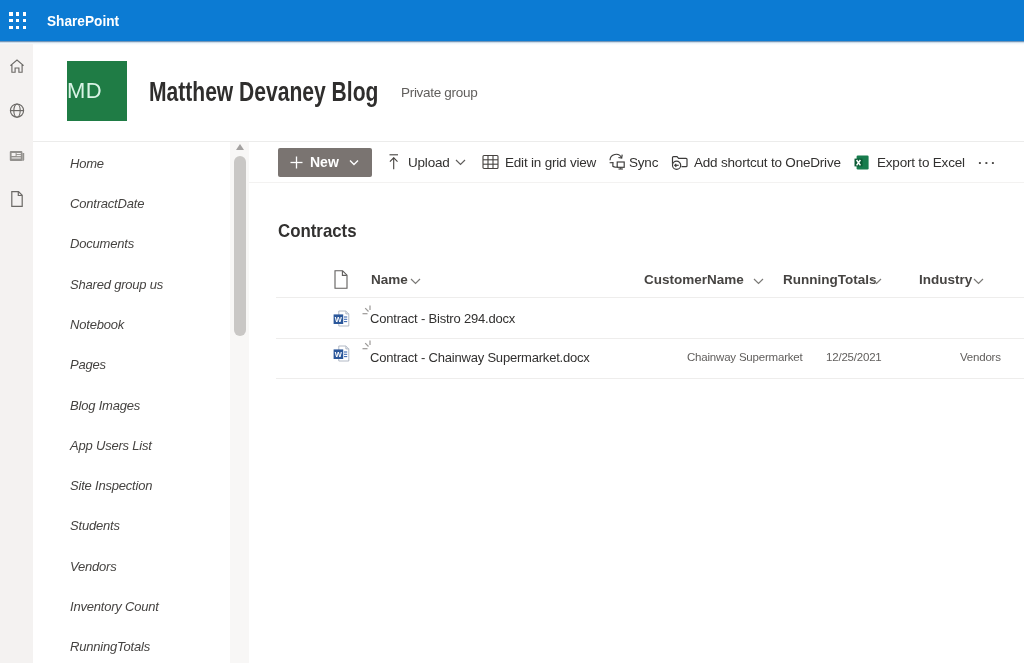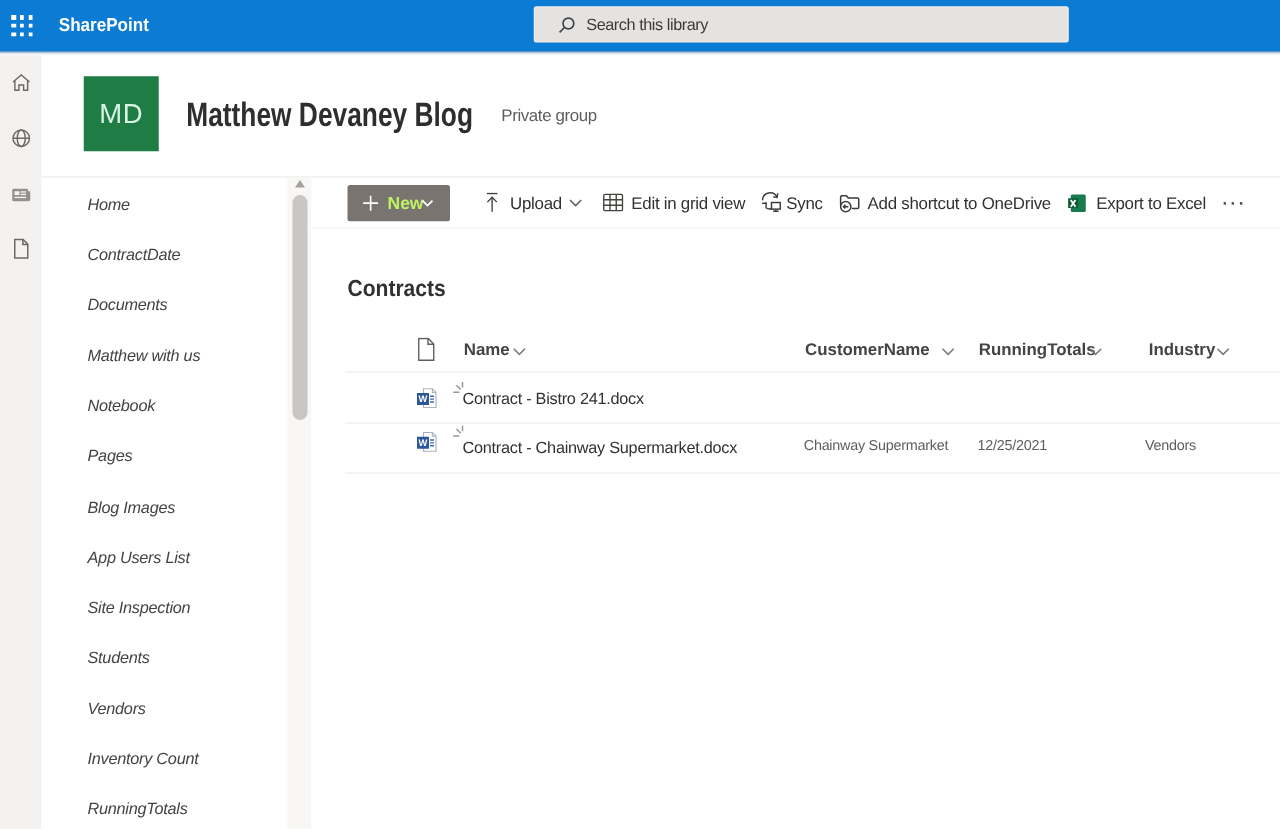--- a/index.html
+++ b/index.html
@@ -20,74 +20,67 @@
   #searchbox svg { position:absolute; left:18px; top:7px; }
   #searchbox span { position:absolute; left:41px; top:0; line-height:27px; font-size:13px; letter-spacing:-0.35px; color:#3b3a39; }
 
   
   #rail { position:absolute; left:0; top:44px; width:33px; height:619px; background:#f4f2f1; }
   .railic { position:absolute; left:8px; }
 
   
   #hdrline { position:absolute; left:33px; top:141px; width:991px; height:1px; background:#ececeb; }
   #mdlogo { position:absolute; left:67px; top:61px; width:60px; height:60px; background:#1f7c45;
-    color:#d9f3e5; font-size:22px; text-align:center; line-height:60px; letter-spacing:.5px; }
+    color:#d9f3e5; font-size:22px; line-height:60px; letter-spacing:.5px; }
   #sitetitle { position:absolute; left:149px; top:77px; font-size:27px; font-weight:700; color:#2f2e2d;
     transform:scaleX(0.78); transform-origin:0 0; }
   #privgrp { position:absolute; left:401px; top:85px; font-size:13.5px; letter-spacing:-0.3px; color:#605e5c; }
 
   
   .nav { position:absolute; left:70px; font-size:13px; letter-spacing:-0.2px; color:#454341;font-style:italic; }
 
   
   #sbtrack { position:absolute; left:230px; top:142px; width:19px; height:521px; background:#f8f7f6; }
   #sbarrow { position:absolute; left:236px; top:144px; width:0; height:0;
     border-left:4px solid transparent; border-right:4px solid transparent; border-bottom:6px solid #a3a1a0; }
   #sbthumb { position:absolute; left:233.5px; top:156px; width:12.5px; height:180px; background:#c9c7c5; border-radius:6px; }
 
   
-  #newbtn { position:absolute; left:278px; top:148px; width:82px; height:29px; background:#7a7471;
-    border-radius:2px; color:#bef264; }
+  #newbtn { position:absolute; left:278px; top:148px; width:94px; height:29px; background:#7a7471;
+    border-radius:2px; color:#ffffff; }
   #newbtn .lbl { position:absolute; left:32px; top:0; line-height:28px; font-size:14px; font-weight:700; }
   .cmdtxt { position:absolute; top:149px; height:28px; line-height:28px; font-size:13.5px; letter-spacing:-0.2px; color:#323130; }
   .cmdic { position:absolute; }
 
   
   #ctitle { position:absolute; left:278px; top:220px; font-size:18.5px; font-weight:700; color:#323130;
     transform:scaleX(0.91); transform-origin:0 0; }
   .hline { position:absolute; left:276px; width:748px; height:1px; background:#eeedec; }
   .colhdr { position:absolute; top:272px; font-size:13.5px; font-weight:700; color:#464442; }
   .chev { position:absolute; }
   .cell { position:absolute; font-size:13px; letter-spacing:-0.2px; color:#323130; }
-  .meta { position:absolute; font-size:11.5px; letter-spacing:-0.2px; color:#605e5c; }
+  .meta { position:absolute; font-size:11.5px; letter-spacing:-0.2px; color:#605e5c;margin-left:44px; }
 </style>
 </head>
 <body>
 
 <div id="topshadow"></div>
 <div id="topbar">
   <div id="waffle">
     <i style="left:0;top:0"></i>
       <i style="left:6.9px;top:0"></i>
       <i style="left:13.8px;top:0"></i>
     <i style="left:0;top:6.9px"></i>
       <i style="left:6.9px;top:6.9px"></i>
       <i style="left:13.8px;top:6.9px"></i>
     <i style="left:0;top:13.8px"></i>
       <i style="left:6.9px;top:13.8px"></i>
       <i style="left:13.8px;top:13.8px"></i>
   </div>
   <div id="sptext">SharePoint</div>
-  <div id="searchbox">
-    <svg width="15" height="15" viewBox="0 0 16 16" fill="none" stroke="#424242" stroke-width="1.4">
-      <circle cx="9.3" cy="6.2" r="4.6"></circle>
-        <line x1="5.9" y1="9.6" x2="1.8" y2="13.7"></line>
-    </svg>
-    <span>Search this library</span>
-  </div>
 </div>
 
 <div id="rail"></div>
 <svg class="railic" style="top:59px;left:9px" width="16" height="14" viewBox="0 0 16 14" fill="none" stroke="#6b6966" stroke-width="1.15">
   <path d="M1.4 6.6 L8 1 L14.6 6.6 M2.9 5.5 V13.2 H6.1 V9 H9.9 V13.2 H13.1 V5.5"></path>
 </svg>
 <svg class="railic" style="top:103px;left:9px" width="16" height="16" viewBox="0 0 16 16" fill="none" stroke="#6b6966" stroke-width="1.15">
   <circle cx="8" cy="7.6" r="6.6"></circle>
     <ellipse cx="8" cy="7.6" rx="3.2" ry="6.6"></ellipse>
   <line x1="1.4" y1="7.6" x2="14.6" y2="7.6"></line>
@@ -107,21 +100,21 @@
 
 <div id="mdlogo">MD</div>
 <div id="sitetitle">Matthew Devaney Blog</div>
 <div id="privgrp">Private group</div>
 <div id="hdrline"></div>
 <div class="abs" style="left:249px;top:182px;width:775px;height:1px;background:#f3f2f1"></div>
 
 <div class="nav" style="top:156px">Home</div>
 <div class="nav" style="top:196px">ContractDate</div>
 <div class="nav" style="top:236px">Documents</div>
-<div class="nav" style="top:277px">Matthew with us</div>
+<div class="nav" style="top:277px">Shared group us</div>
 <div class="nav" style="top:317px">Notebook</div>
 <div class="nav" style="top:357px">Pages</div>
 <div class="nav" style="top:398px">Blog Images</div>
 <div class="nav" style="top:438px">App Users List</div>
 <div class="nav" style="top:478px">Site Inspection</div>
 <div class="nav" style="top:518px">Students</div>
 <div class="nav" style="top:559px">Vendors</div>
 <div class="nav" style="top:599px">Inventory Count</div>
 <div class="nav" style="top:639px">RunningTotals</div>
 
@@ -221,21 +214,21 @@
   <line x1="11" y1="9.3" x2="14.2" y2="9.3" stroke="#3f6ab3" stroke-width="1.1"></line>
   <line x1="11" y1="11.6" x2="14.2" y2="11.6" stroke="#3f6ab3" stroke-width="1.1"></line>
   <rect x="0.6" y="4.4" width="9.6" height="9.6" fill="#2b579a"></rect>
   <text x="5.4" y="11.9" font-size="7.5" font-weight="bold" fill="#fff" text-anchor="middle" font-family="Liberation Sans">W</text>
 </svg>
 <svg class="abs" style="left:362px;top:305px" width="10" height="10" viewBox="0 0 10 10" fill="none" stroke="#9a9896" stroke-width="1.2">
   <line x1="8" y1="0.5" x2="8" y2="5"></line>
   <line x1="3.2" y1="3.2" x2="6.5" y2="6.5"></line>
   <line x1="0.5" y1="8.7" x2="5.5" y2="8.7"></line>
 </svg>
-<div class="cell" style="left:370px;top:311px">Contract - Bistro 241.docx</div>
+<div class="cell" style="left:370px;top:311px">Contract - Bistro 294.docx</div>
 
 <svg class="abs" style="left:333px;top:345px" width="18" height="18" viewBox="0 0 18 18">
   <path d="M5.8 1 H13 L15.8 3.8 V16 H5.8 Z" fill="#fff" stroke="#aab2bf" stroke-width="0.9"></path>
   <path d="M12.9 1.1 V3.9 H15.7" fill="#eef1f6" stroke="#aab2bf" stroke-width="0.9"></path>
   <line x1="11" y1="7" x2="14.2" y2="7" stroke="#3f6ab3" stroke-width="1.1"></line>
   <line x1="11" y1="9.3" x2="14.2" y2="9.3" stroke="#3f6ab3" stroke-width="1.1"></line>
   <line x1="11" y1="11.6" x2="14.2" y2="11.6" stroke="#3f6ab3" stroke-width="1.1"></line>
   <rect x="0.6" y="4.4" width="9.6" height="9.6" fill="#2b579a"></rect>
   <text x="5.4" y="11.9" font-size="7.5" font-weight="bold" fill="#fff" text-anchor="middle" font-family="Liberation Sans">W</text>
 </svg>

